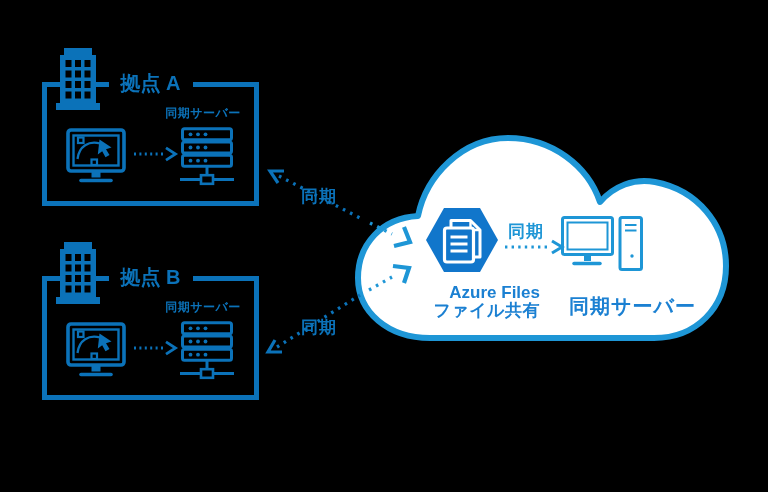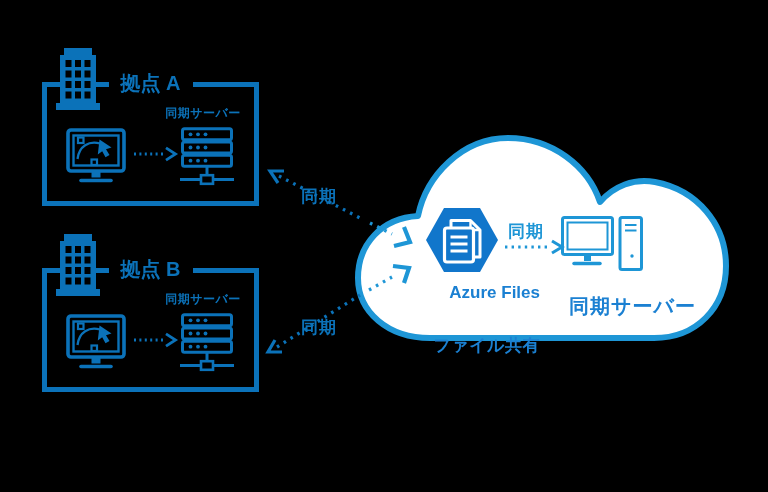--- a/index.html
+++ b/index.html
@@ -16,21 +16,21 @@
     font-family:"Liberation Sans","DejaVu Sans",sans-serif;
   }
   .stage{position:relative;width:768px;height:440px;background:var(--bg);}
 
   
   .site-box{
     position:absolute;left:42px;width:217px;height:124px;
     border:5px solid var(--primary);
   }
   .site-box.pos-a{top:82px;}
-  .site-box.pos-b{top:268px;}
+  .site-box.pos-b{top:276px;}
   .site-title{
     position:absolute;top:-19px;left:50%;transform:translateX(-50%);
     background:var(--bg);padding:0 12px;white-space:nowrap;
     color:var(--primary);font-size:20px;font-weight:bold;line-height:30px;
   }
   .building{position:absolute;left:9px;top:-39px;}
   .srv-label{
     position:absolute;top:18px;left:100px;width:112px;text-align:center;
     color:var(--primary);font-size:12px;font-weight:bold;letter-spacing:.5px;
     white-space:nowrap;
@@ -40,21 +40,21 @@
   .srv-icon{position:absolute;left:131px;top:40px;}
 
   
   .cloud-svg{position:absolute;left:350px;top:130px;}
   .hex-icon{position:absolute;left:424px;top:206px;}
   .azure-label{
     position:absolute;left:385px;top:284px;width:155px;text-align:right;
     color:var(--label);font-weight:bold;
   }
   .azure-label .l1{font-size:17px;line-height:17px;}
-  .azure-label .l2{font-size:17px;line-height:20px;letter-spacing:.5px;margin-top:35px;}
+  .azure-label .l2{font-size:17px;line-height:20px;letter-spacing:.5px;}
   .cloud-sync{
     position:absolute;left:508px;top:220px;color:var(--cloud);
     font-size:17px;font-weight:bold;letter-spacing:1px;
   }
   .cloud-arrow{position:absolute;left:504px;top:239px;}
   .pc-icon{position:absolute;left:561px;top:216px;}
   .cloud-srv-label{
     position:absolute;left:545px;top:293px;width:175px;text-align:center;
     color:var(--label);font-size:20px;font-weight:bold;letter-spacing:1px;
     white-space:nowrap;

